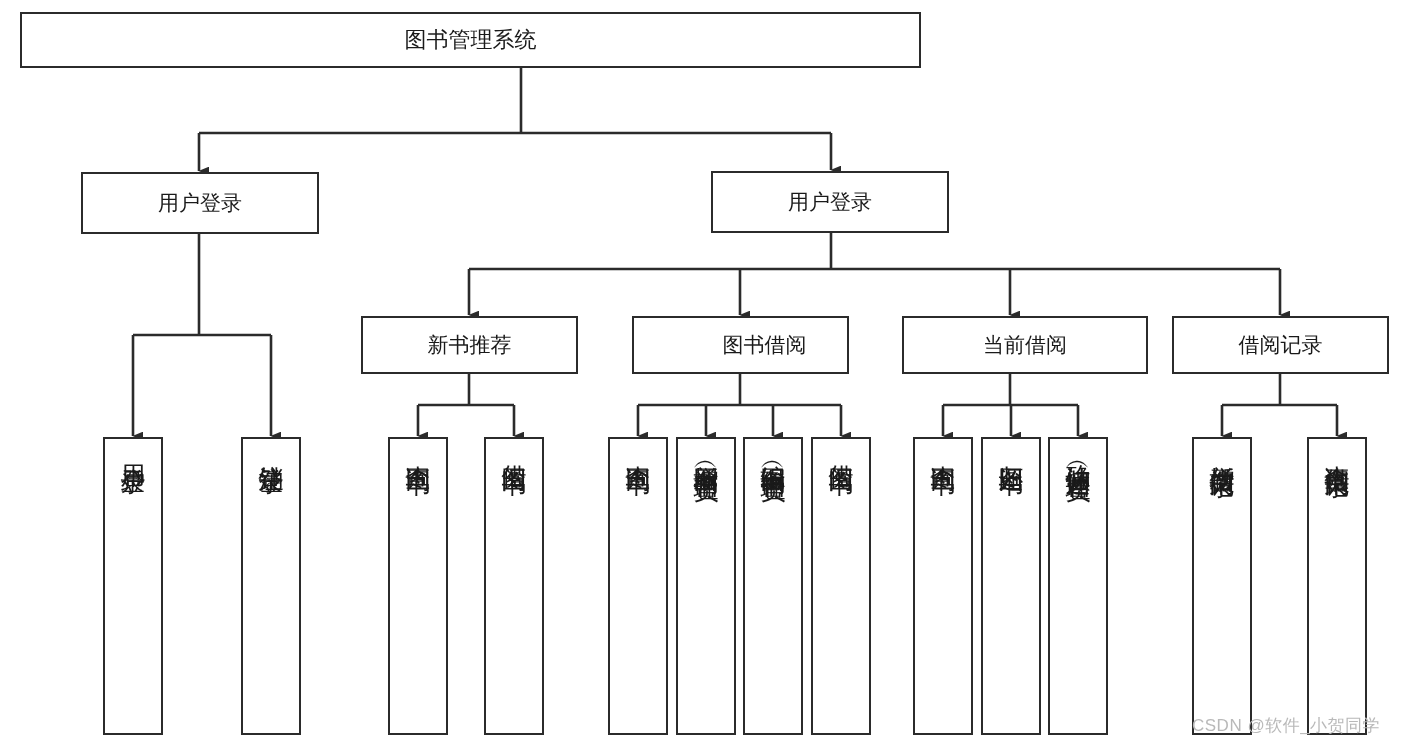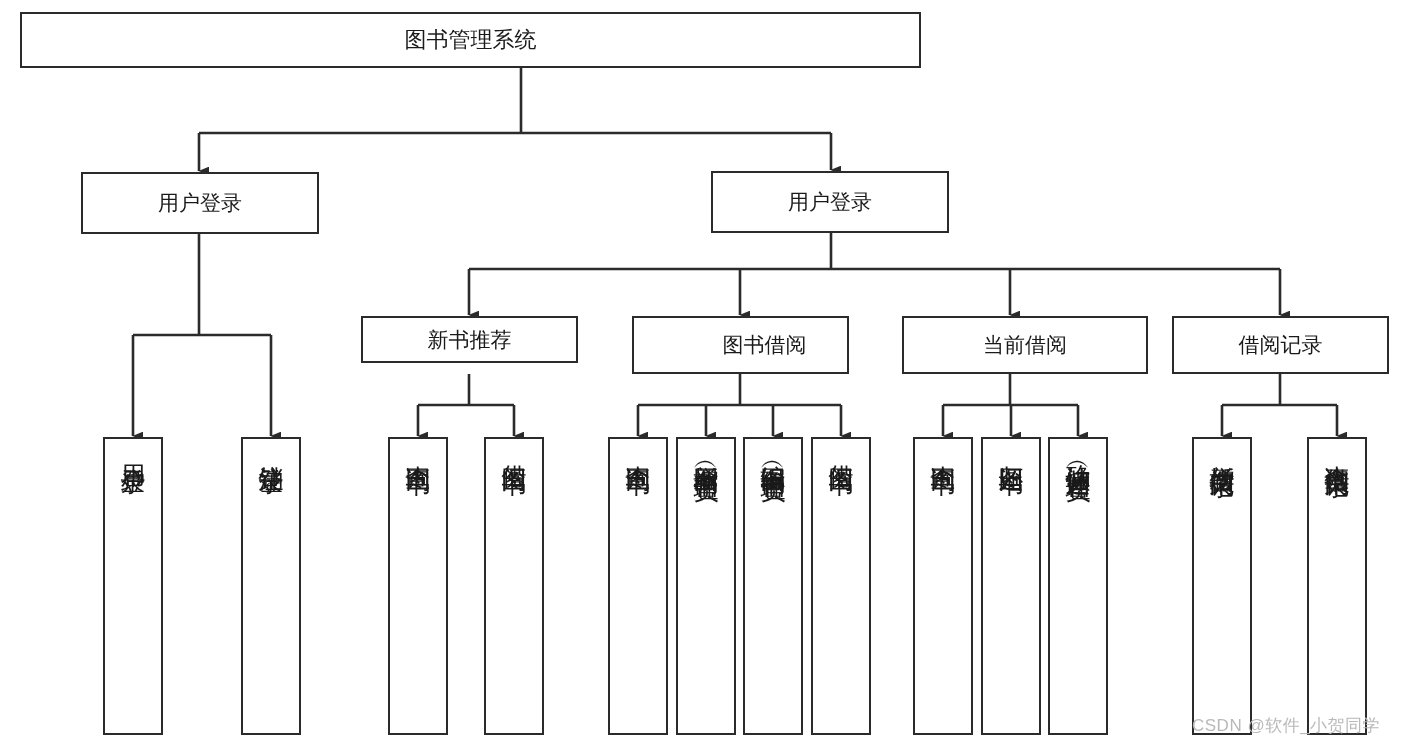--- a/index.html
+++ b/index.html
@@ -126,21 +126,21 @@
     <span class="node-label">图书管理系统</span>
   </div>
 
   <div class="node-box lvl1" style="left:81px; top:172px; width:238px; height:62px;">
     <span class="node-label">用户登录</span>
   </div>
   <div class="node-box lvl1" style="left:711px; top:171px; width:238px; height:62px;">
     <span class="node-label">用户登录</span>
   </div>
 
-  <div class="node-box lvl2" style="left:361px; top:316px; width:217px; height:47px;">
+  <div class="node-box lvl2" style="left:361px; top:316px; width:217px; height:58px;">
     <span class="node-label">新书推荐</span>
   </div>
   <div class="node-box lvl2" style="left:632px; top:316px; width:217px; height:58px;padding-left:48px;">
     <span class="node-label">图书借阅</span>
   </div>
   <div class="node-box lvl2" style="left:902px; top:316px; width:246px; height:58px;">
     <span class="node-label">当前借阅</span>
   </div>
   <div class="node-box lvl2" style="left:1172px; top:316px; width:217px; height:58px;">
     <span class="node-label">借阅记录</span>

